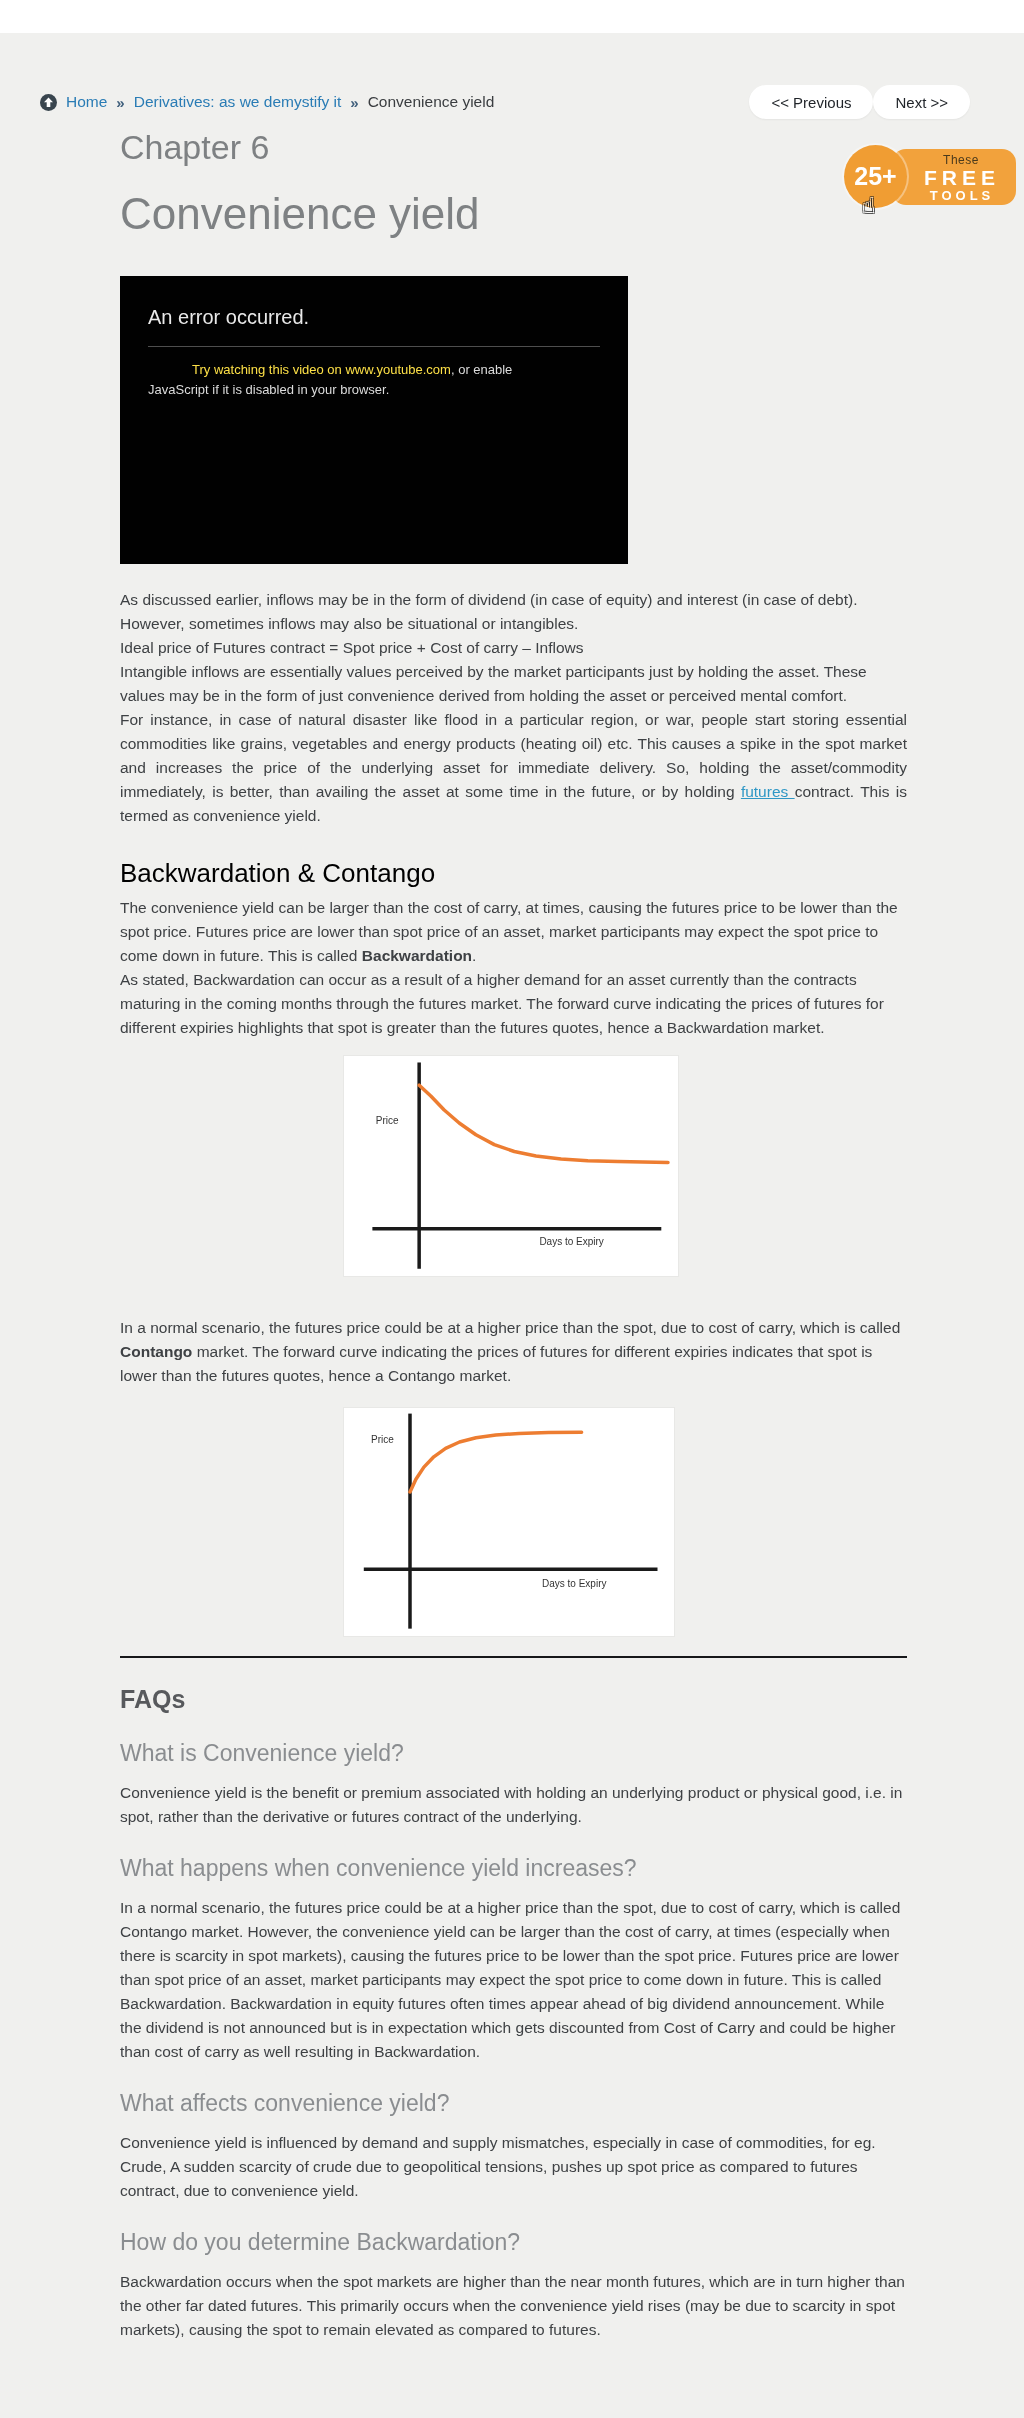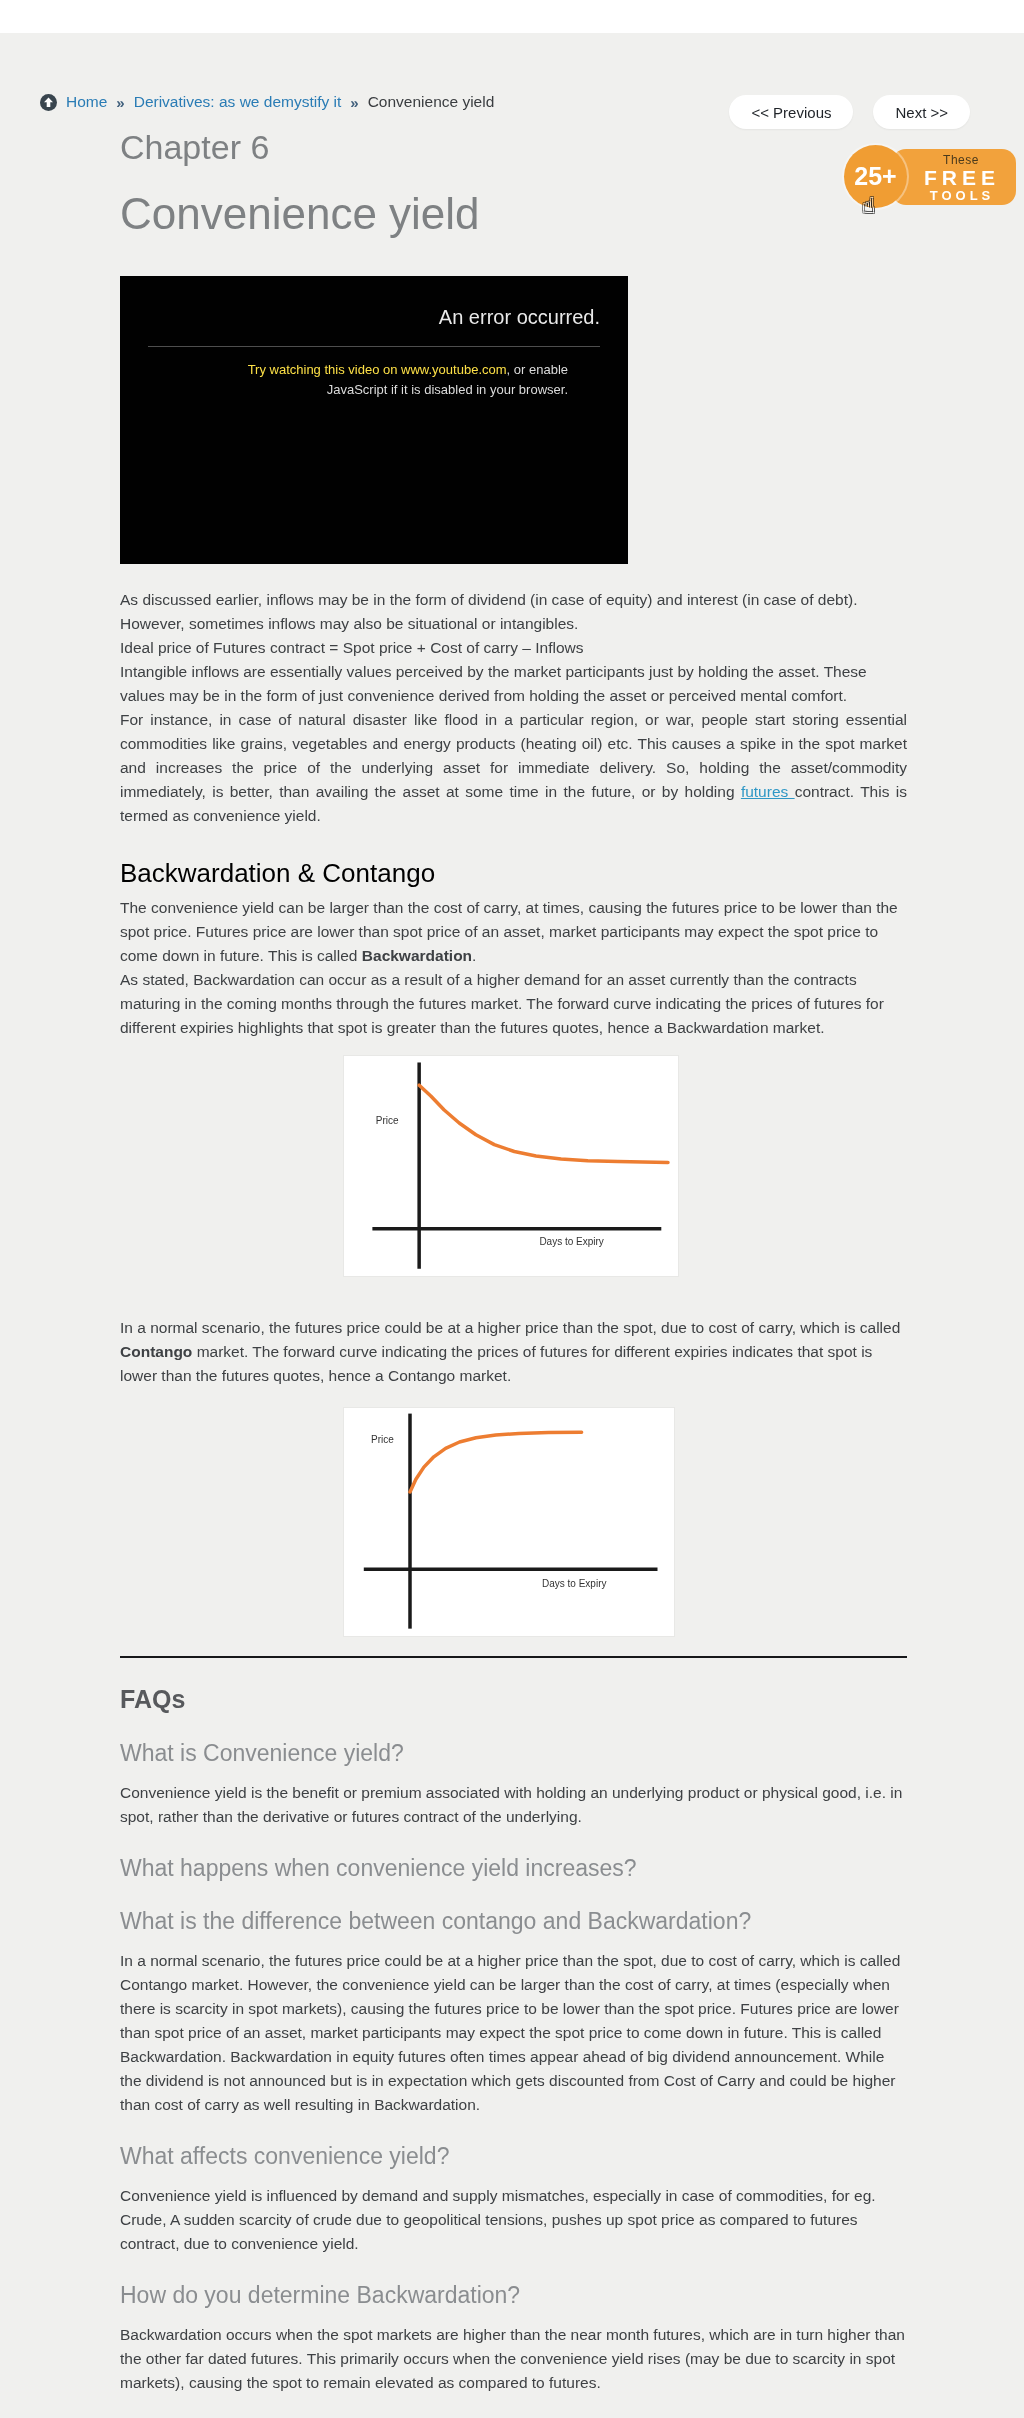--- a/index.html
+++ b/index.html
@@ -13,21 +13,21 @@
     position:relative; width:1024px; min-height:2385px;
     background:#f0f0ee; overflow:hidden;
   }
   
   .crumb-row { padding:60px 0 0 40px; display:flex; align-items:center; gap:9px; font-size:15.5px; }
   .crumb-home-icon { width:17px; height:17px; display:inline-block; }
   .crumb-link { color:#2a7cb5; text-decoration:none; cursor:pointer; }
   .crumb-sep { color:#41607d; font-size:15px; font-weight:bold; }
   .crumb-current { color:#3a3d40; }
   
-  .actions { position:absolute; top:62px; right:54px; display:flex; gap:20px; }
+  .actions { position:absolute; top:52px; right:54px; display:flex; }
   .nav-btn {
     background:#ffffff; border:none; border-radius:17px; height:34px;
     padding:0 22px; font-size:15px; color:#1f2328; cursor:pointer;
     font-family:inherit; box-shadow:0 1px 2px rgba(0,0,0,.05);
   }
   .promo { position:absolute; top:112px; right:8px; width:172px; height:72px; cursor:pointer; }
   .promo-rect {
     position:absolute; left:48px; top:4px; width:124px; height:56px;
     background:#f2a23c; border-radius:14px; text-align:center; padding-top:4px;
   }
@@ -42,21 +42,21 @@
   }
   .hand-icon {
     position:absolute; left:18px; top:48px; font-size:22px; color:#ffffff;
     text-shadow:-1px -1px 0 #222,1px -1px 0 #222,-1px 1px 0 #222,1px 1px 0 #222;
   }
   
   .content { margin-left:120px; width:787px; }
   .chapter-label { font-size:34px; color:#7e8183; font-weight:400; margin-top:17px; }
   .page-title { font-size:44px; color:#7e8183; font-weight:400; margin-top:22px; }
   
-  .video-box { margin-top:37px; width:508px; height:288px; background:#010101; padding:30px 28px;text-align:right; }
+  .video-box { margin-top:37px; width:508px; height:288px; background:#010101; padding:30px 28px; }
   .video-err-title { color:#e9e9e9; font-size:20px; font-weight:400; }
   .video-hr { border:none; border-top:1px solid #4e4e4e; margin:17px 0 13px; }
   .video-msg { font-size:13px; color:#dcdcdc; line-height:1.5; max-width:420px; }
   .video-link { color:#fde047; text-decoration:none; cursor:pointer;margin-left:44px; }
   
   .para { font-size:15.5px; line-height:24px; color:#3e4144; }
   .para.justify { text-align:justify; }
   .inline-link { color:#2f97c5; text-decoration:underline; cursor:pointer; }
   .bold { font-weight:bold; }
   .section-h { font-size:26px; color:#000000; font-weight:400; margin:30px 0 7px; }
@@ -154,21 +154,20 @@
 
     <hr class="divider">
 
     <h2 class="faq-h">FAQs</h2>
 
     <h3 class="faq-q">What is Convenience yield?</h3>
     <p class="faq-a">Convenience yield is the benefit or premium associated with holding an underlying product or physical good, i.e. in spot, rather than the derivative or futures contract of the underlying.</p>
 
     <h3 class="faq-q">What happens when convenience yield increases?</h3>
 
-    <h3 class="faq-q">What is the difference between contango and Backwardation?</h3>
     <p class="faq-a">In a normal scenario, the futures price could be at a higher price than the spot, due to cost of carry, which is called Contango market. However, the convenience yield can be larger than the cost of carry, at times (especially when there is scarcity in spot markets), causing the futures price to be lower than the spot price. Futures price are lower than spot price of an asset, market participants may expect the spot price to come down in future. This is called Backwardation. Backwardation in equity futures often times appear ahead of big dividend announcement. While the dividend is not announced but is in expectation which gets discounted from Cost of Carry and could be higher than cost of carry as well resulting in Backwardation.</p>
 
     <h3 class="faq-q">What affects convenience yield?</h3>
     <p class="faq-a">Convenience yield is influenced by demand and supply mismatches, especially in case of commodities, for eg. Crude, A sudden scarcity of crude due to geopolitical tensions, pushes up spot price as compared to futures contract, due to convenience yield.</p>
 
     <h3 class="faq-q">How do you determine Backwardation?</h3>
     <p class="faq-a">Backwardation occurs when the spot markets are higher than the near month futures, which are in turn higher than the other far dated futures. This primarily occurs when the convenience yield rises (may be due to scarcity in spot markets), causing the spot to remain elevated as compared to futures.</p>
   </div>
 </div>
 

